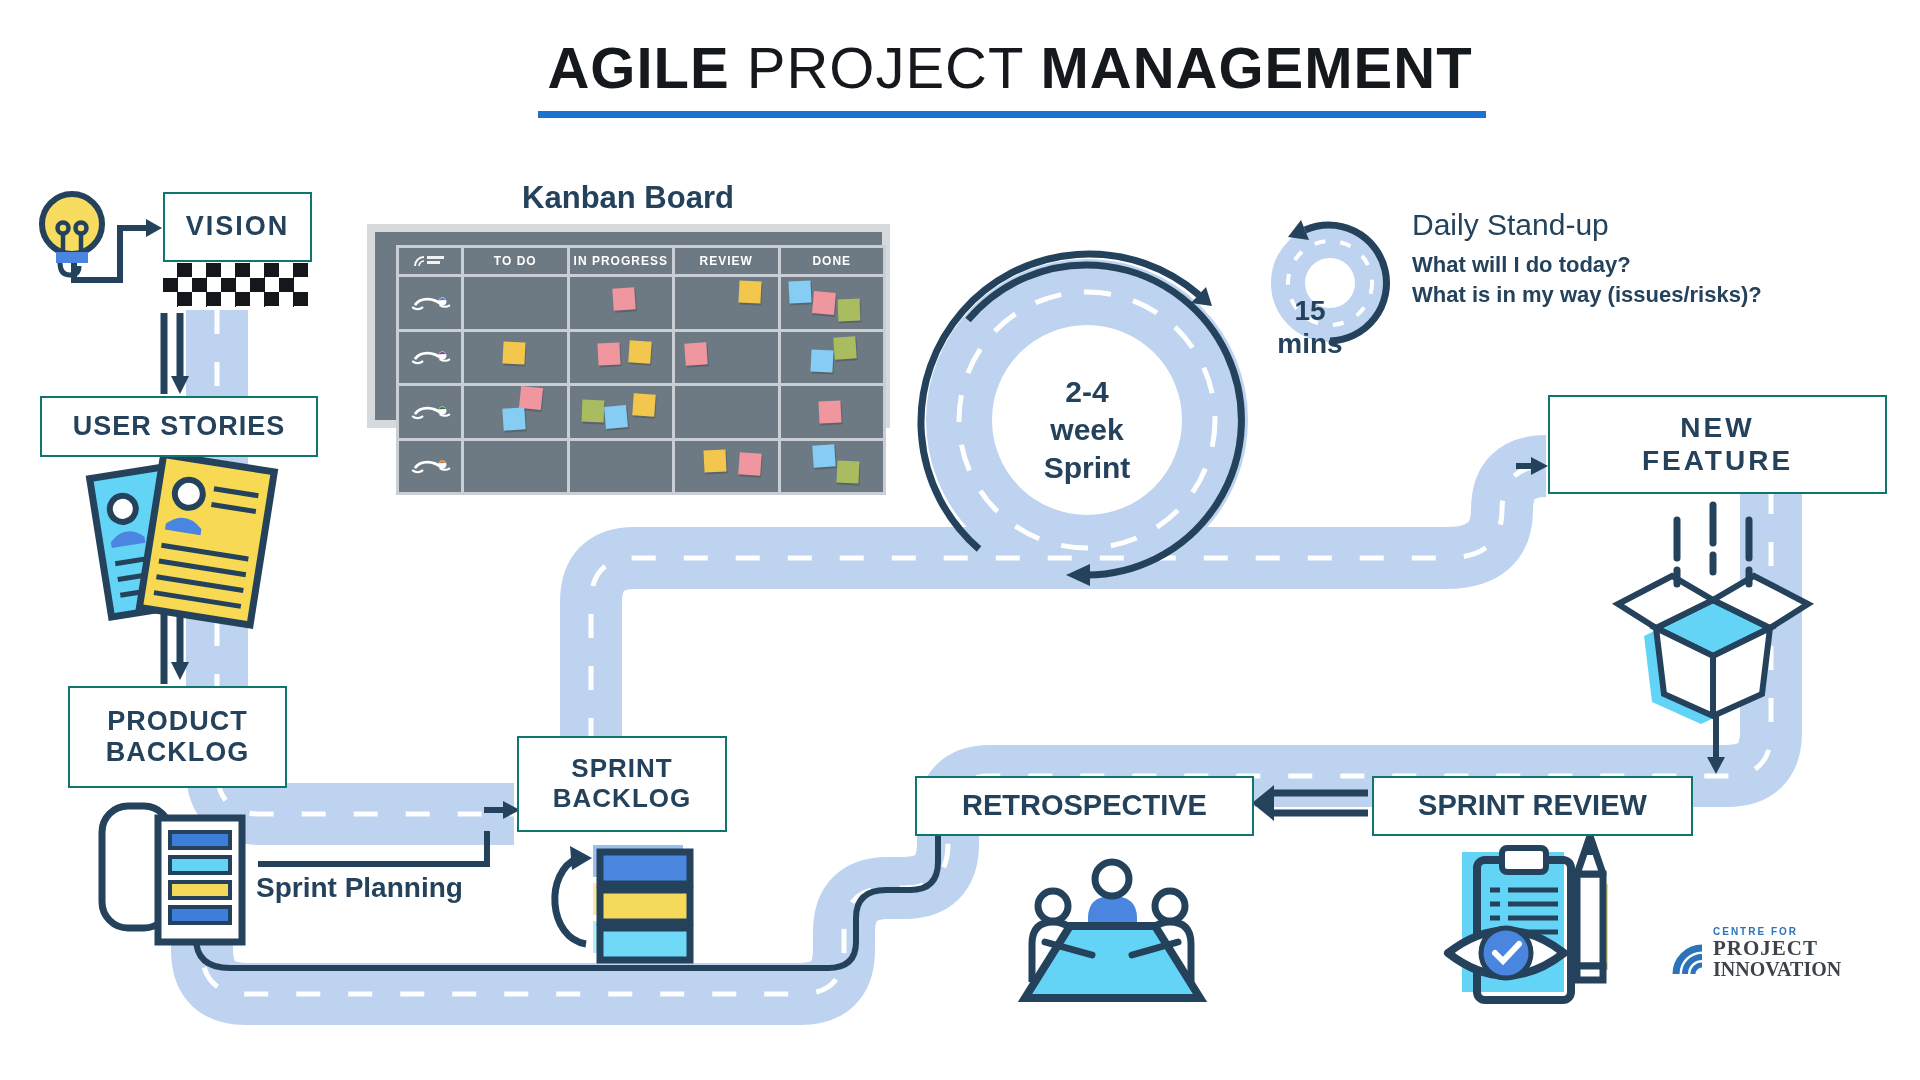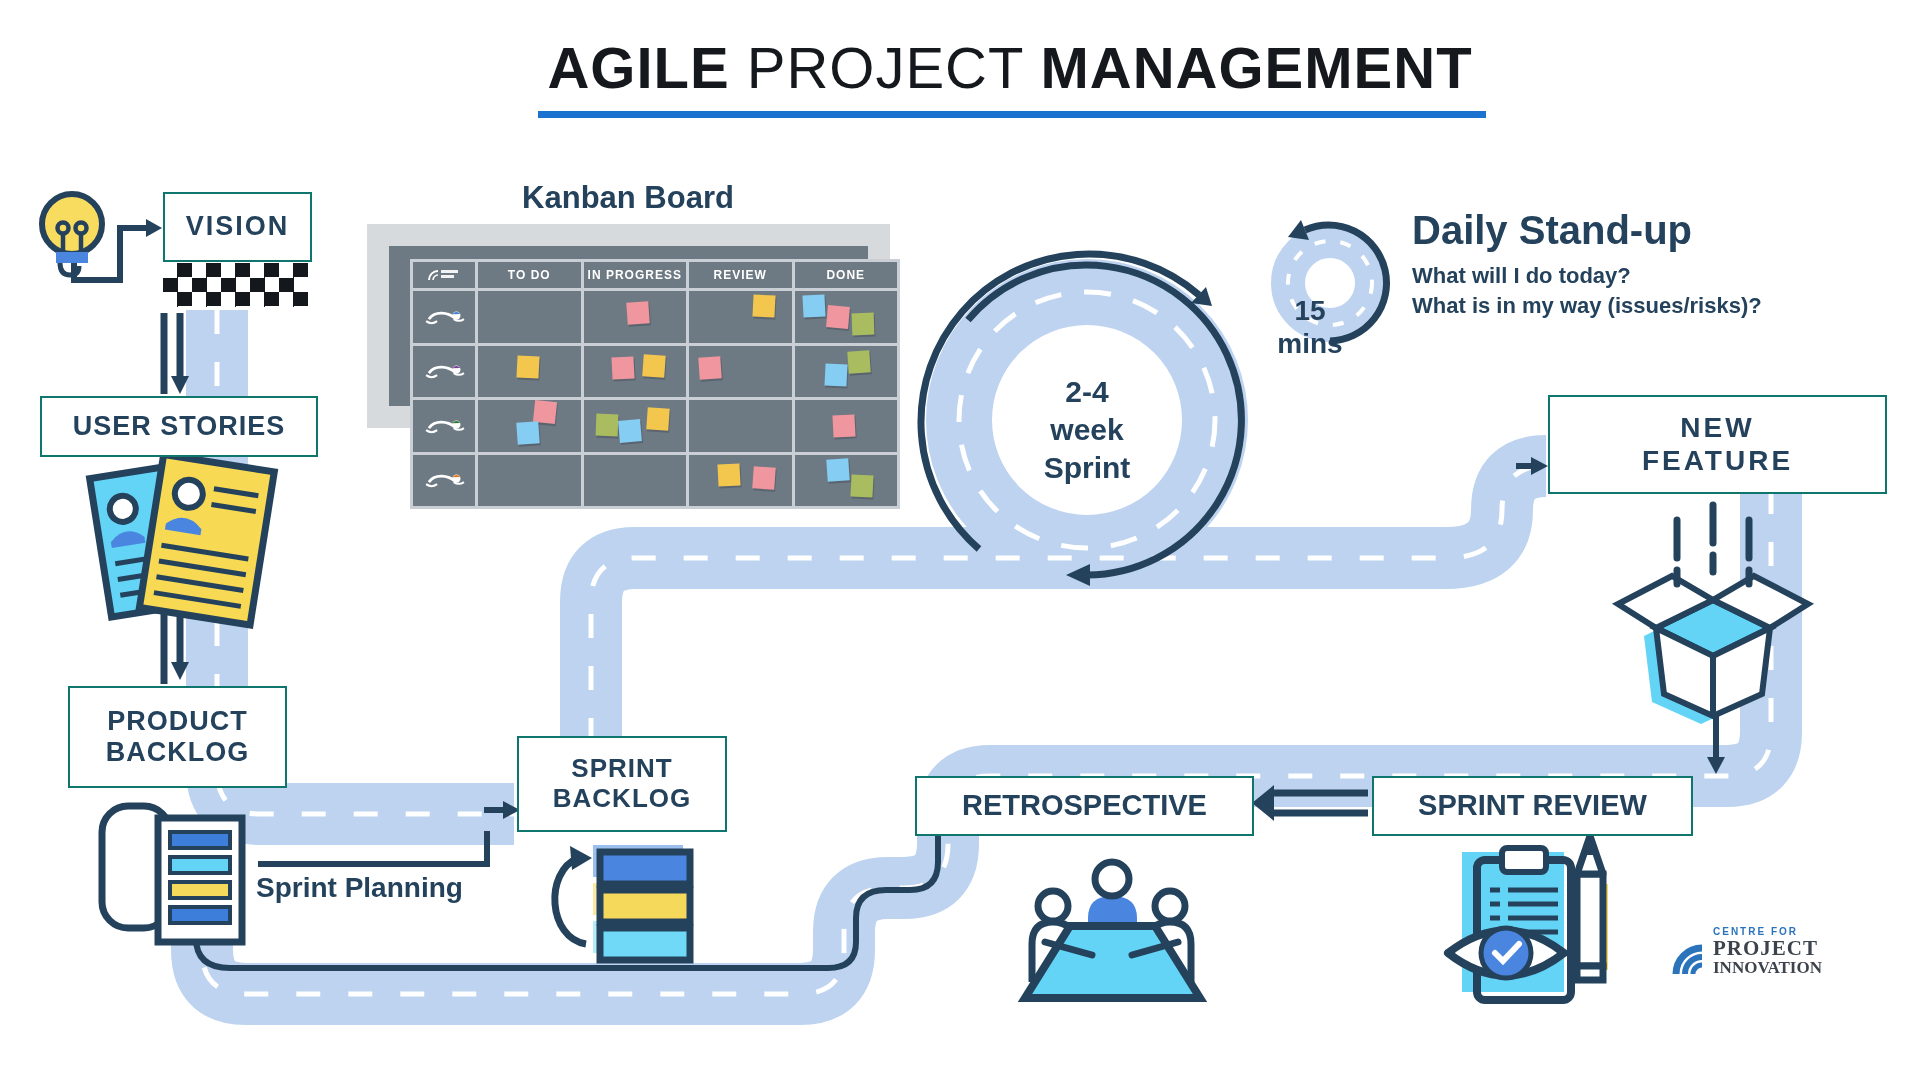--- a/index.html
+++ b/index.html
@@ -13,50 +13,50 @@
   .lbl{position:absolute;color:#24425c;font-weight:bold;z-index:6;}
   
   #title{position:absolute;left:430px;top:34px;width:1160px;text-align:center;
          font-size:58px;color:#15181c;letter-spacing:1px;z-index:6;}
   #title .bold{font-weight:bold;}
   #title .reg{font-weight:normal;}
   #title-underline{position:absolute;left:538px;top:111px;width:948px;height:7px;
          background:#1b72cf;z-index:6;}
   
   #kb-frame{position:absolute;left:367px;top:224px;width:523px;height:204px;
-            background:#d7dadd;padding:22px;box-sizing:border-box;z-index:5;}
+            background:#d7dadd;padding:8px;box-sizing:border-box;z-index:5;}
   #kb-panel{width:100%;height:100%;background:#6d7983;position:relative;}
   #kb-grid{position:absolute;left:21px;top:13px;width:484px;height:244px;
            display:grid;grid-template-columns:62px repeat(4,1fr);
            grid-template-rows:26px repeat(4,1fr);gap:3px;background:#c9cfd4;
            border:3px solid #c9cfd4;box-sizing:content-box;}
   .kb-cell{background:#6d7983;position:relative;display:flex;align-items:center;justify-content:center;}
   .kb-head{color:#fff;font-size:12px;font-weight:bold;letter-spacing:1px;}
   .note{position:absolute;width:22px;height:22px;box-shadow:1px 2px 0 rgba(30,40,50,.25);}
   #kb-title{position:absolute;left:478px;top:180px;width:300px;text-align:center;
             font-size:31px;font-weight:bold;color:#24425c;z-index:6;}
   
   #daily{position:absolute;left:1412px;top:208px;z-index:6;color:#24425c;}
-  #daily .d-title{font-size:40px;font-weight:bold;margin-bottom:8px;}
+  #daily .d-title{font-size:30px;font-weight:normal;margin-bottom:8px;}
   #daily .d-q{font-size:22px;font-weight:bold;line-height:30px;}
   #mins{position:absolute;left:1262px;top:254px;width:96px;text-align:center;
         font-size:28px;font-weight:bold;color:#24425c;line-height:33px;z-index:6;margin-top:40px;}
   #sprint-label{position:absolute;left:1007px;top:373px;width:160px;text-align:center;
         font-size:30px;font-weight:bold;color:#24425c;line-height:38px;z-index:6;}
   #sprint-planning{left:256px;top:872px;font-size:28px;}
   
   #flag{position:absolute;left:163px;top:263px;width:145px;height:44px;z-index:6;
         background:repeating-conic-gradient(#14181c 0% 25%,#ffffff 0% 50%);
         background-size:29px 29px;}
   
   #logo-tag{position:absolute;left:1713px;top:926px;font-size:10px;font-weight:bold;
             color:#2b74bc;letter-spacing:2px;z-index:6;}
   #logo-l1{position:absolute;left:1713px;top:936px;font-size:21px;font-weight:bold;
            font-family:"Liberation Serif",serif;color:#3d434c;letter-spacing:1px;z-index:6;}
-  #logo-l2{position:absolute;left:1713px;top:958px;font-size:17px;font-weight:bold;
+  #logo-l2{position:absolute;left:1713px;top:958px;font-size:20px;font-weight:bold;
            font-family:"Liberation Serif",serif;color:#3d434c;z-index:6;}
 </style>
 </head>
 <body>
 
 <svg width="1920" height="1080" style="position:absolute;left:0;top:0;z-index:1;" xmlns="http://www.w3.org/2000/svg">
 
   <g fill="none" stroke="#bdd3f0" stroke-width="62">
     <path d="M 217 310 L 217 770 Q 217 814 261 814 L 514 814"></path>
     <path d="M 591 742 L 591 602 Q 591 558 635 558 L 1446 558 Q 1502 558 1502 510 Q 1502 466 1546 466"></path>

